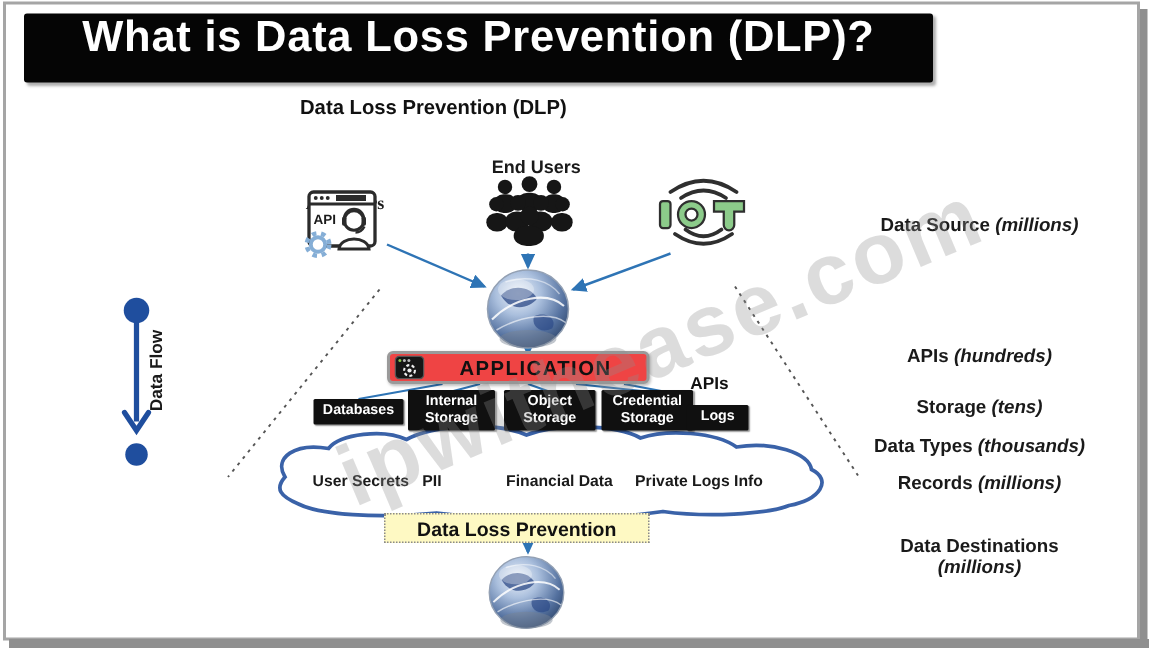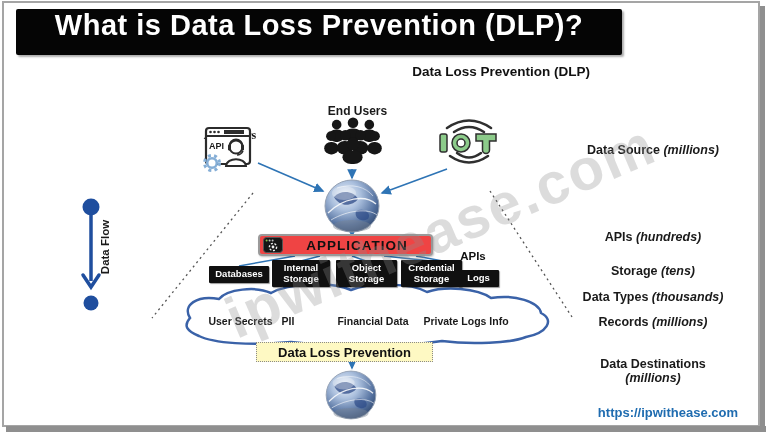--- a/index.html
+++ b/index.html
@@ -10,21 +10,21 @@
   .frame-outline { position:absolute; left:2px; top:1px; width:758px; height:426px;
     border:2px solid #a5a5a5; z-index:0; }
   .frame-right { position:absolute; right:3px; top:6px; width:5px; height:425px; background:#8f8f8f; z-index:0; }
   .frame-bottom { position:absolute; left:6px; bottom:2px; width:760px; height:6px; background:#8f8f8f; z-index:0; }
 
   .title-bar { position:absolute; left:16px; top:9px; width:606px; height:46px; background:#050505;
     border-radius:2px; display:flex; align-items:flex-start; justify-content:center; z-index:3;
     box-shadow:2px 2px 2px rgba(120,120,120,.6); }
   .title-bar span { color:#fff; font-size:29px; font-weight:bold; letter-spacing:.5px; }
 
-  .subtitle { position:absolute; left:200px; top:64px; width:390px; text-align:right;
+  .subtitle { position:absolute; left:200px; top:64px; width:390px; text-align:left;
     font-size:13.5px; font-weight:bold; color:#111; z-index:3; }
 
   .label { position:absolute; font-weight:bold; color:#1a1a1a; z-index:3; }
   .src-label { font-size:12px; text-align:center; }
 
   .side-label { position:absolute; left:560px; width:186px; text-align:center; font-size:12.5px;
     font-weight:bold; color:#1a1a1a; z-index:3; }
   .side-label i { font-style:italic; }
   .side-label.stacked i { display:block; }
 
@@ -244,15 +244,14 @@
 
   <div class="cloud-item" style="left:203px; width:75px;">User Secrets</div>
   <div class="cloud-item" style="left:273px; width:30px;">PII</div>
   <div class="cloud-item" style="left:328px; width:90px;">Financial Data</div>
   <div class="cloud-item" style="left:416px; width:100px;">Private Logs Info</div>
 
   <div class="dlp-box">Data Loss Prevention</div>
 
   <div class="watermark">ipwithease.com</div>
 
-  <a class="site-link" href="#">https://ipwithease.com</a>
 
 </div>
 
 </body></html>

